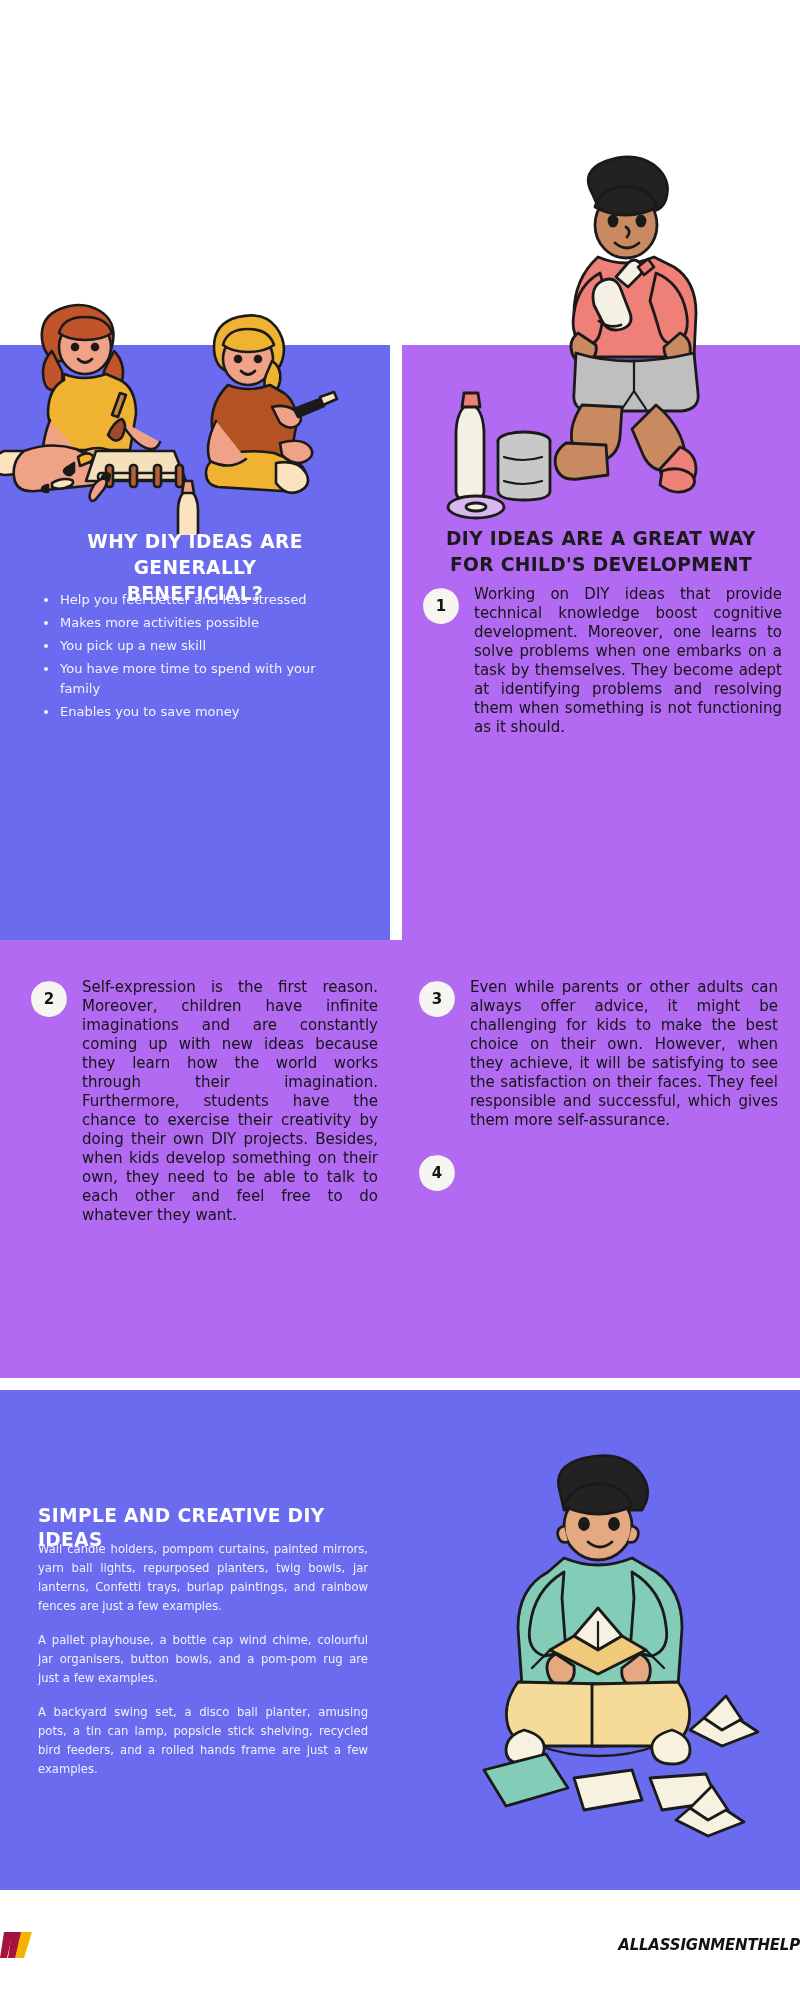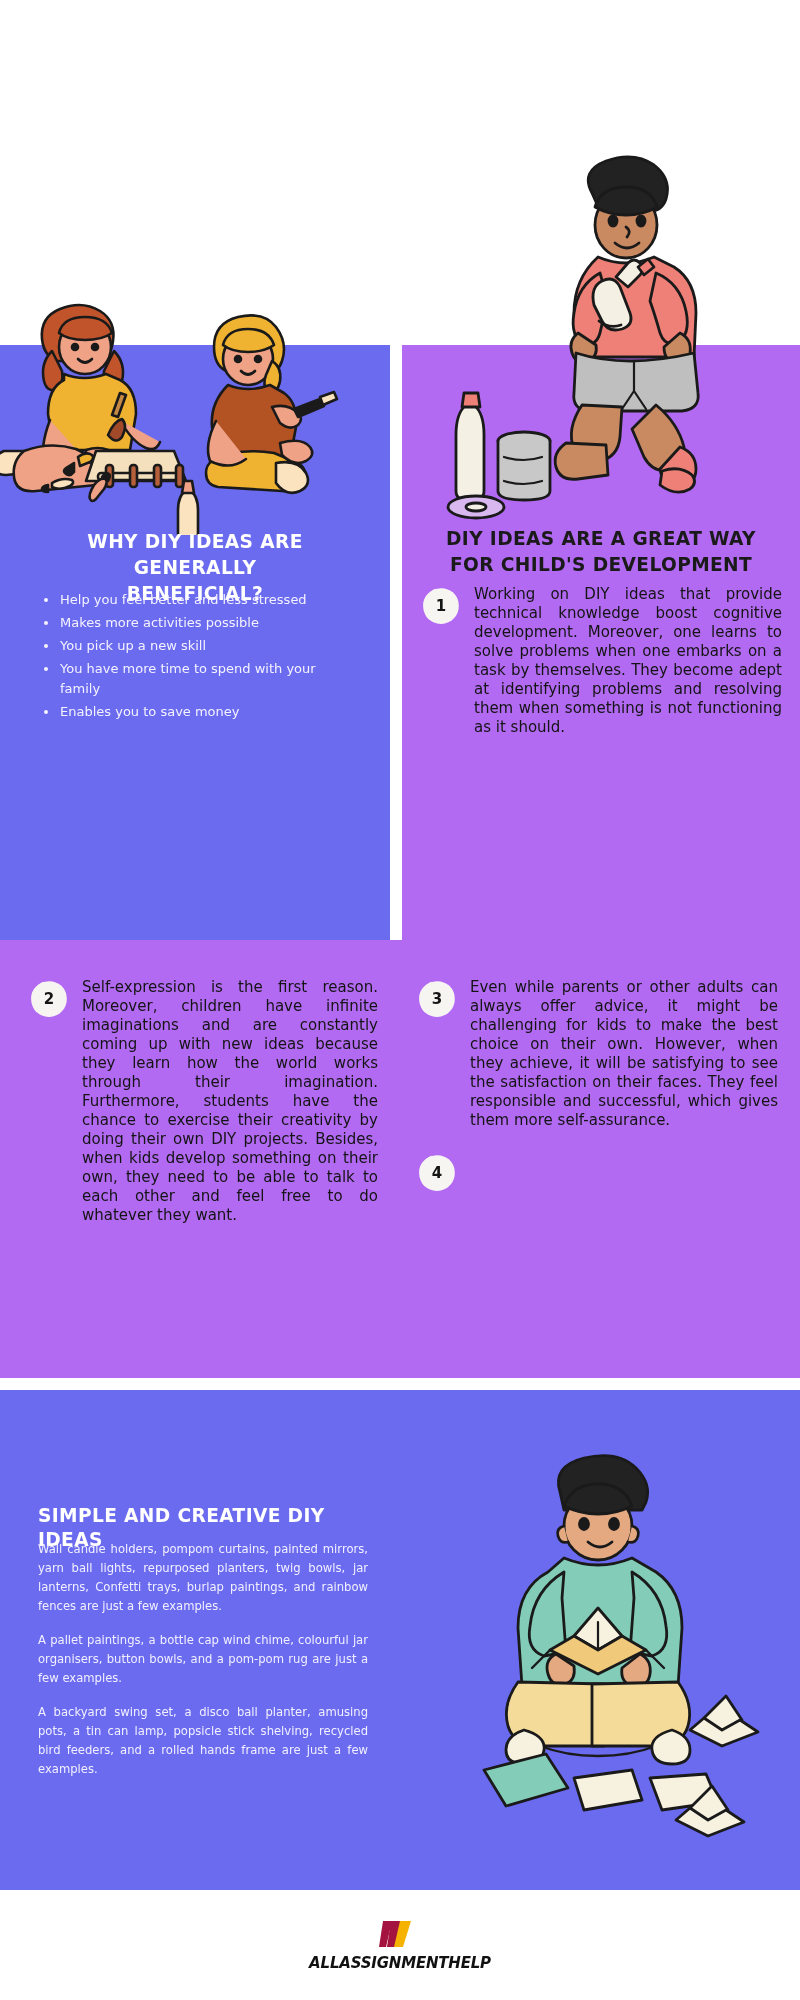--- a/index.html
+++ b/index.html
@@ -168,23 +168,22 @@
 
   
   .footer {
     position: absolute;
     left: 0; top: 1890px;
     width: 800px;
     height: 110px;
     background: #ffffff;
     display: flex;
     align-items: center;
-    justify-content: center;
+    justify-content: space-between;
     gap: 5px;
-    flex-direction: column;
   }
   .logo-mark { display: block; }
   .logo-word {
     font-family: "DejaVu Sans", sans-serif;
     font-weight: 700;
     font-style: italic;
     font-size: 15px;
     letter-spacing: -0.2px;
     color: #111111;
   }
@@ -374,21 +373,21 @@
         </div>
       </div>
   </div>
 
   <div class="band3">
 
     <div class="section-heading-left" style="position:absolute; left:38px; top:113px; width:360px;">SIMPLE AND CREATIVE DIY IDEAS</div>
 
     <div id="bottom-paragraphs" style="position:absolute; left:38px; top:150px; width:330px;">
         <div class="body-text">Wall candle holders, pompom curtains, painted mirrors, yarn ball lights, repurposed planters, twig bowls, jar lanterns, Confetti trays, burlap paintings, and rainbow fences are just a few examples.</div>
-        <div class="body-text">A pallet paintings, a bottle cap wind chime, colourful jar organisers, button bowls, and a pom-pom rug are just a few examples.</div>
+        <div class="body-text">A pallet playhouse, a bottle cap wind chime, colourful jar organisers, button bowls, and a pom-pom rug are just a few examples.</div>
         <div class="body-text">A backyard swing set, a disco ball planter, amusing pots, a tin can lamp, popsicle stick shelving, recycled bird feeders, and a rolled hands frame are just a few examples.</div>
       </div>
 
     <svg class="illo" style="left:398px; top:40px;" width="400" height="420" viewBox="0 0 400 420">
       <g stroke="#1a1a1a" stroke-width="2.8" stroke-linejoin="round" stroke-linecap="round">
 
         <path d="M162 62 q-8 -26 24 -34 q34 -8 52 10 q16 16 10 34 l-4 8 l-78 0z" fill="#222222"></path>
         <ellipse cx="200" cy="96" rx="34" ry="34" fill="#E4A980"></ellipse>
         <path d="M166 76 q8 -22 34 -22 q26 0 34 22 q-16 8 -34 8 q-18 0 -34 -8z" fill="#222222"></path>
         <ellipse cx="186" cy="94" rx="4.5" ry="5.5" fill="#1a1a1a"></ellipse>

